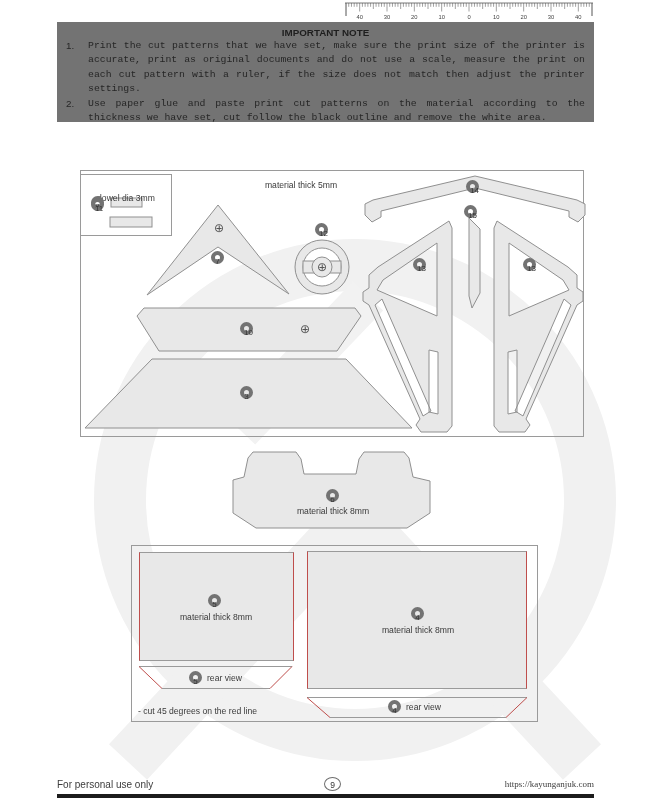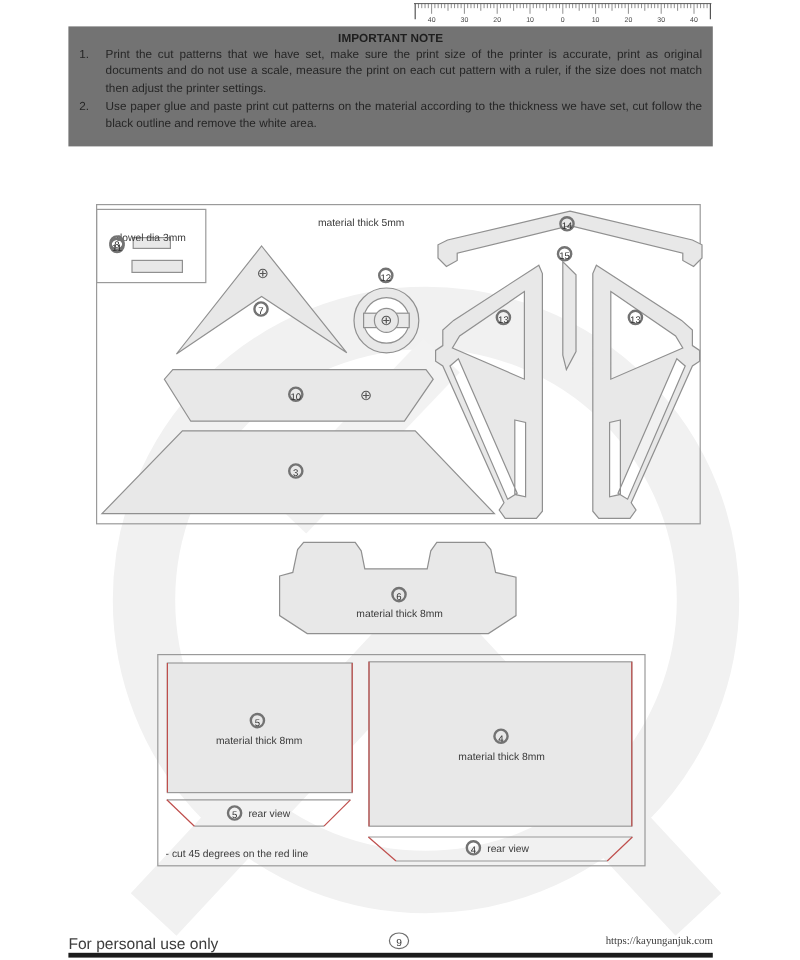--- a/index.html
+++ b/index.html
@@ -9,30 +9,30 @@
   .banner{position:absolute;left:57px;top:3px;width:280px;height:17px;background:#d02128;
           border-top:2px solid #3c3c3c;color:#fff;font-weight:bold;font-size:11.5px;
           text-align:center;line-height:17px;letter-spacing:.2px;}
   .ruler{position:absolute;left:345px;top:2px;}
   .ruler text{font-family:"Liberation Sans",sans-serif;font-size:5.8px;fill:#444;}
   
   .note{position:absolute;left:57px;top:22px;width:537px;height:100px;background:#737373;}
   .note-title{font-weight:bold;font-size:9.8px;text-align:center;padding-top:5px;color:#1e1e1e;}
   .note-item{display:flex;padding:1px 9px 0 9px;font-size:9.8px;line-height:14.3px;color:#262626;}
   .note-num{width:15px;flex:none;}
-  .note-text{flex:1;text-align:justify;padding-left:7px;}
-  
-  .circ{position:absolute;width:13px;height:13px;border:2px solid #737373;border-radius:50%;
+  .note-text{flex:1;text-align:justify;padding-left:7px;font-family:Liberation Mono, monospace;}
+  
+  .circ{position:absolute;width:13px;height:13px;border:4px solid #737373;border-radius:50%;
         font-size:8px;line-height:13px;text-align:center;color:#333;box-sizing:border-box;}
   .cross{position:absolute;width:14px;height:14px;font-family:"DejaVu Sans",sans-serif;
          font-size:12px;line-height:14px;text-align:center;color:#555;}
   .txt{position:absolute;font-size:8.6px;color:#3a3a3a;text-align:center;}
   .ctr{text-align:center;}
   
-  .footer-left{position:absolute;left:57px;top:779px;font-size:13px;color:#3c3c3c;}
+  .footer-left{position:absolute;left:57px;top:779px;font-size:10px;color:#3c3c3c;}
   .footer-right{position:absolute;right:73px;top:779px;font-size:9px;color:#3c3c3c;font-family:Liberation Serif, serif;}
   .page-circ{position:absolute;left:324px;top:777px;width:17px;height:14px;border:1px solid #6e6e6e;
              border-radius:50%;font-size:8.5px;line-height:14px;text-align:center;color:#333;box-sizing:border-box;}
   .bottom-bar{position:absolute;left:57px;top:794px;width:537px;height:4px;background:#1c1c1c;}
   svg{display:block;}
   #shapes{position:absolute;left:0;top:0;z-index:1;}
   .layer{position:absolute;left:0;top:0;width:667px;height:800px;z-index:2;}
 </style>
 </head>
 <body>

